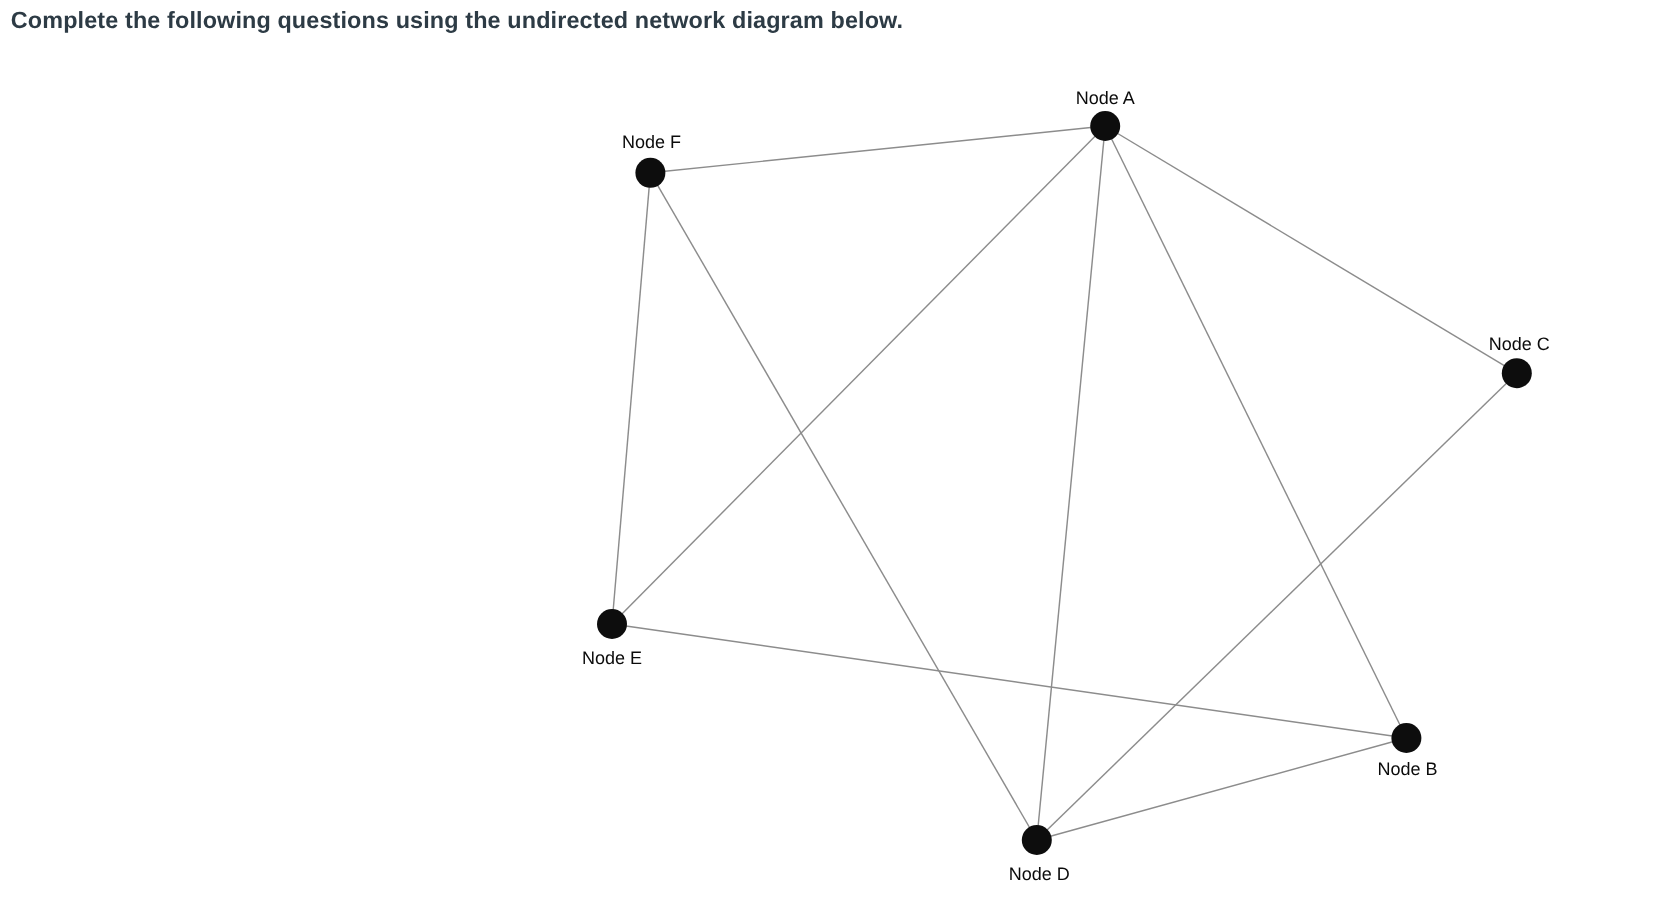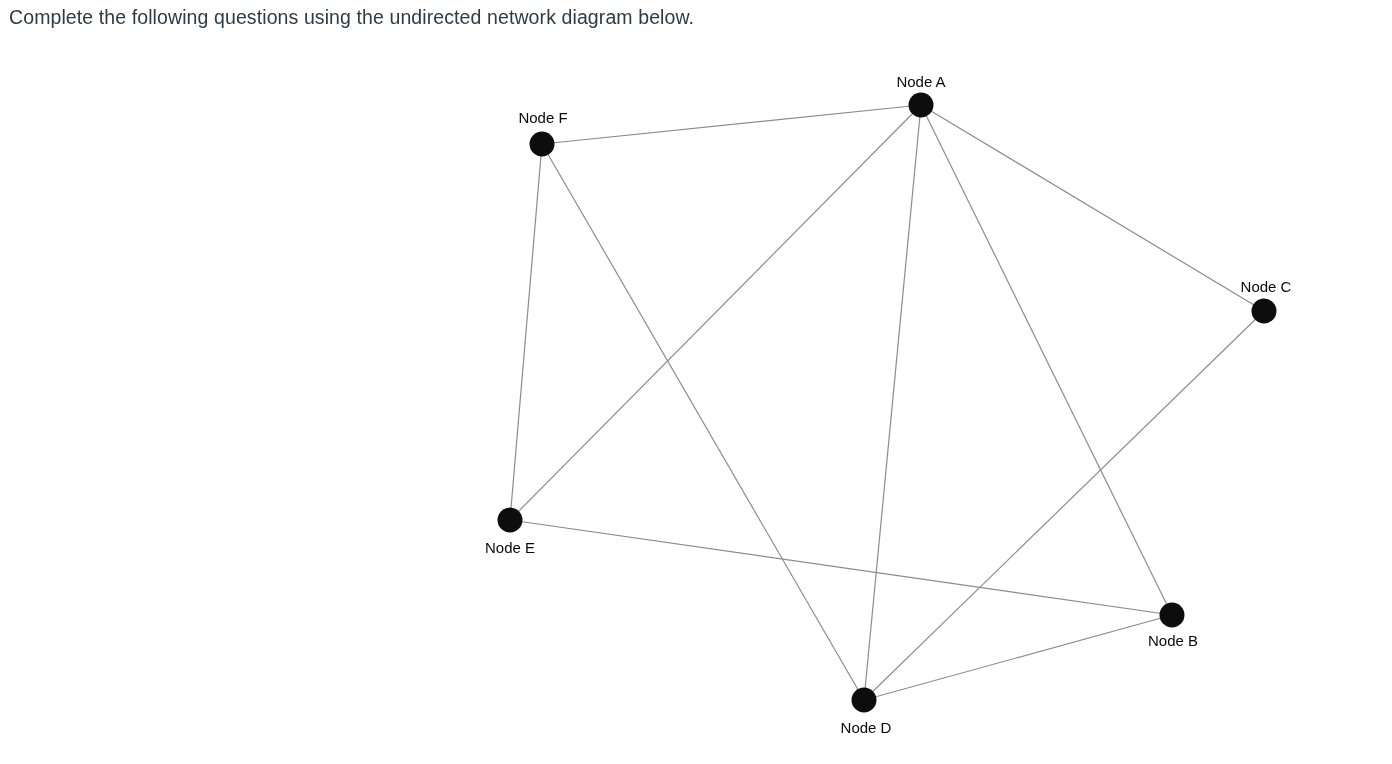--- a/index.html
+++ b/index.html
@@ -12,21 +12,21 @@
     height: 764px;
     position: relative;
     overflow: hidden;
     font-family: "Liberation Sans", sans-serif;
   }
   .page-title {
     position: absolute;
     left: 9px;
     top: 6px;
     font-size: 19.5px;
-    font-weight: 400;
+    font-weight: 700;
     letter-spacing: 0.1px;
     color: #2d3b45;
   }
   .graph-svg {
     position: absolute;
     left: 0;
     top: 0;
     width: 1392px;
     height: 764px;
   }

